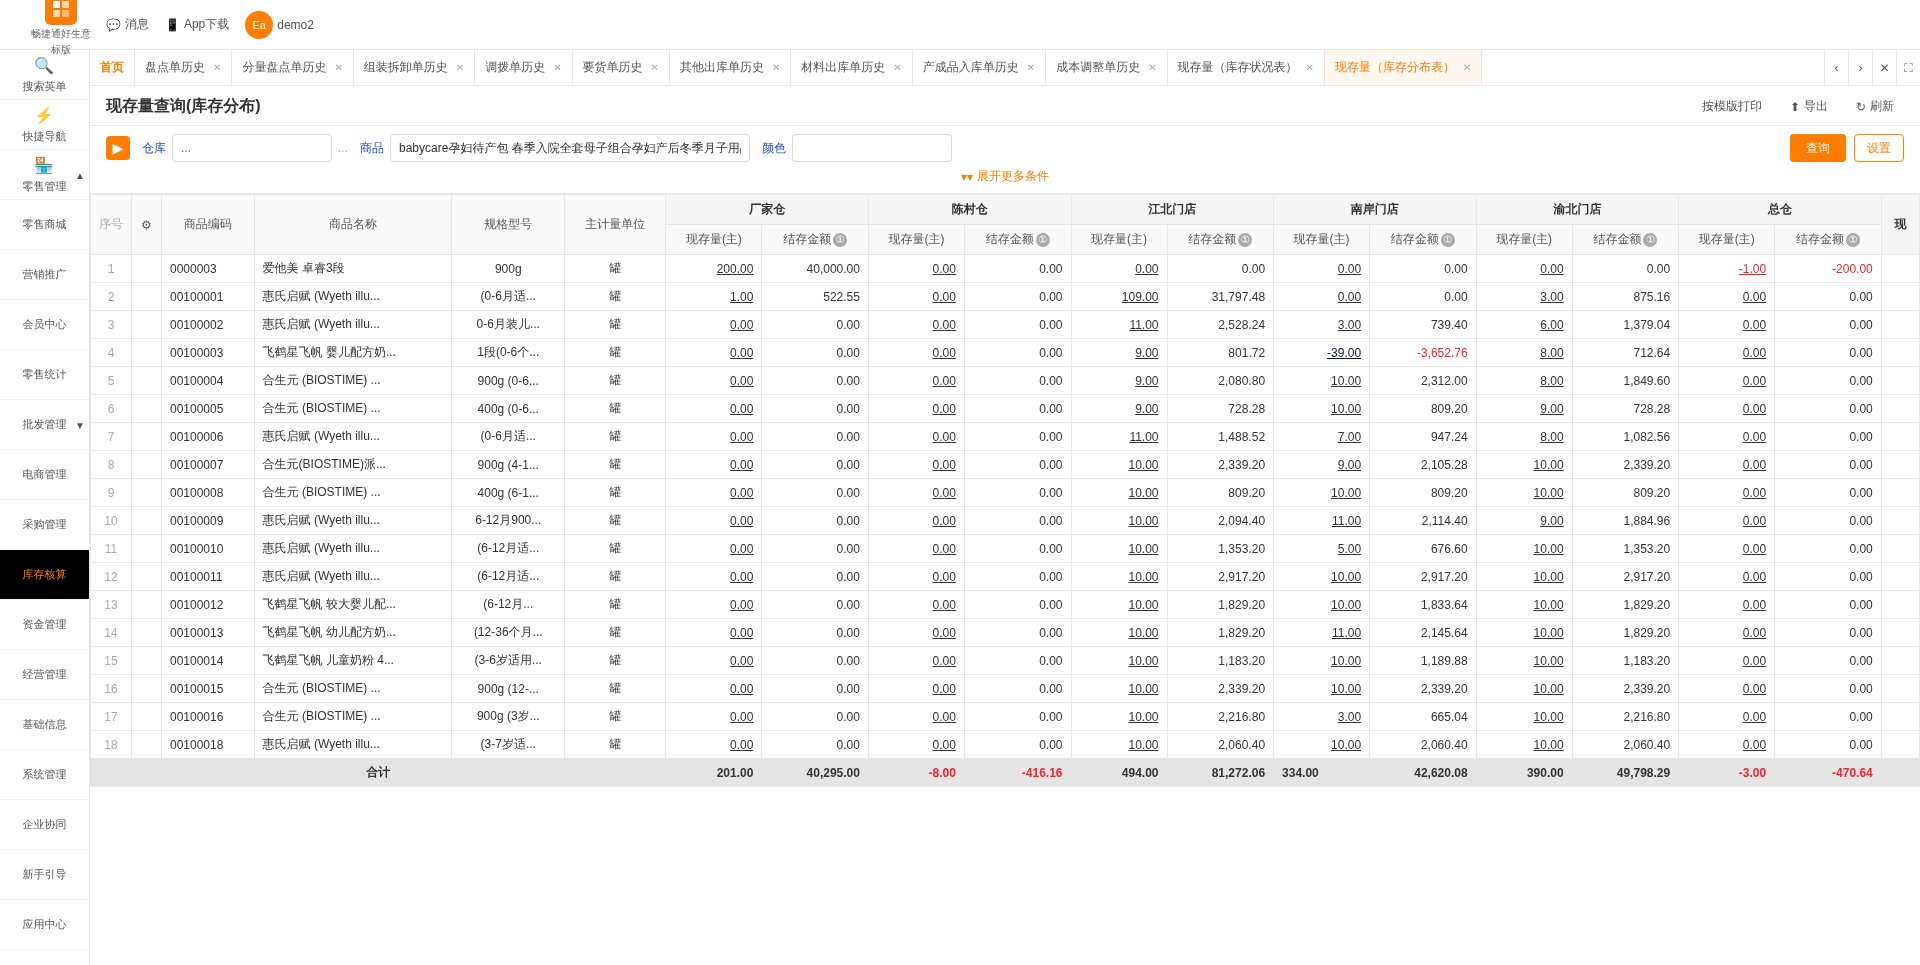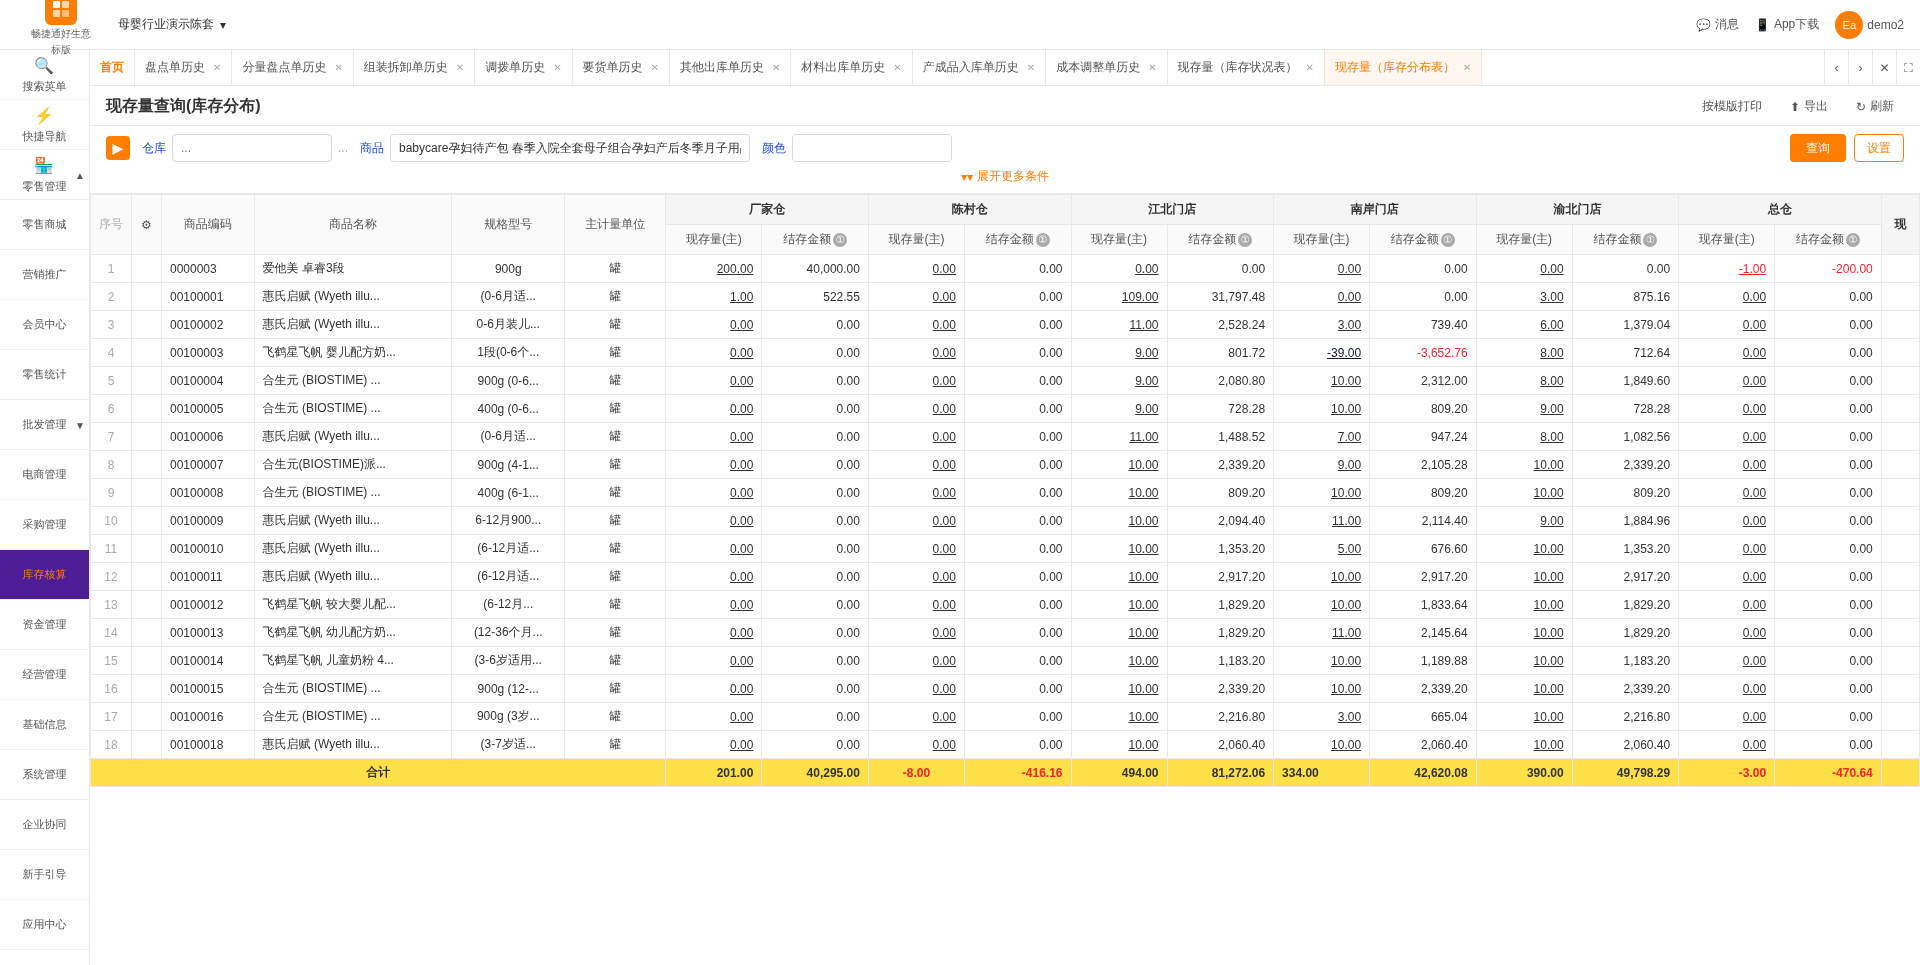--- a/index.html
+++ b/index.html
@@ -130,21 +130,21 @@
       display: flex;
       flex-direction: column;
       align-items: center;
       justify-content: center;
       cursor: pointer;
       color: #555;
       font-size: 11px;
       gap: 4px;
       border-bottom: 1px solid #f0f0f0;
     }
-    .sidebar-item.active { background: #4c1d95; color: #ff7d00; }
+    .sidebar-item.active { background: #000000; color: #ff7d00; }
     .sidebar-icon { font-size: 16px; }
 
     
     .main-content {
       position: fixed;
       top: 86px;
       left: 90px;
       right: 0;
       bottom: 0;
       overflow: hidden;
@@ -305,26 +305,20 @@
     <div class="logo-icon">
       <svg width="20" height="20" viewBox="0 0 20 20">
           <rect x="2" y="2" width="7" height="7" fill="white" rx="1"></rect>
           <rect x="11" y="2" width="7" height="7" fill="white" rx="1" opacity="0.7"></rect>
           <rect x="2" y="11" width="7" height="7" fill="white" rx="1" opacity="0.7"></rect>
           <rect x="11" y="11" width="7" height="7" fill="white" rx="1" opacity="0.5"></rect>
         </svg>
     </div>
     <div class="logo-text">畅捷通好生意</div>
     <div class="logo-text">标版</div>
-  </div>
-  <div class="top-center">
-    <div class="org-select">
-      <span>母婴行业演示陈套</span>
-      <span>▾</span>
-    </div>
   </div>
   <div class="top-right">
     <div class="top-right-item">
       <span>💬</span>
       <span>消息</span>
     </div>
     <div class="top-right-item">
       <span>📱</span>
       <span>App下载</span>
     </div>
@@ -873,25 +867,25 @@
             <td class="num"><span style="text-decoration: underline; cursor: pointer;">10.00</span></td>
             <td class="num">2,060.40</td>
             <td class="num"><span style="text-decoration: underline; cursor: pointer;">10.00</span></td>
             <td class="num">2,060.40</td>
             <td class="num"><span style="text-decoration: underline; cursor: pointer;">10.00</span></td>
             <td class="num">2,060.40</td>
             <td class="num"><span style="text-decoration: underline; cursor: pointer;">0.00</span></td>
             <td class="num">0.00</td>
             <td></td>
           </tr>
-          <tr style="background: #fde047; font-weight: bold; margin-left: 33px;">
+          <tr style="background: #e5e5e5; font-weight: bold; margin-left: 33px;">
             <td colspan="6" style="text-align: center; font-weight: bold;">合计</td>
             <td style="text-align: right;">201.00</td>
             <td style="text-align: right;">40,295.00</td>
-            <td style="text-align: center; color: rgb(245, 34, 45);">-8.00</td>
+            <td style="text-align: right; color: rgb(245, 34, 45);">-8.00</td>
             <td style="text-align: right; color: rgb(245, 34, 45);">-416.16</td>
             <td style="text-align: right;">494.00</td>
             <td style="text-align: right;">81,272.06</td>
             <td style="text-align: left;">334.00</td>
             <td style="text-align: right;">42,620.08</td>
             <td style="text-align: right;">390.00</td>
             <td style="text-align: right;">49,798.29</td>
             <td style="text-align: right; color: rgb(245, 34, 45);">-3.00</td>
             <td style="text-align: right; color: rgb(245, 34, 45);">-470.64</td>
             <td style="text-align: right;"></td>

